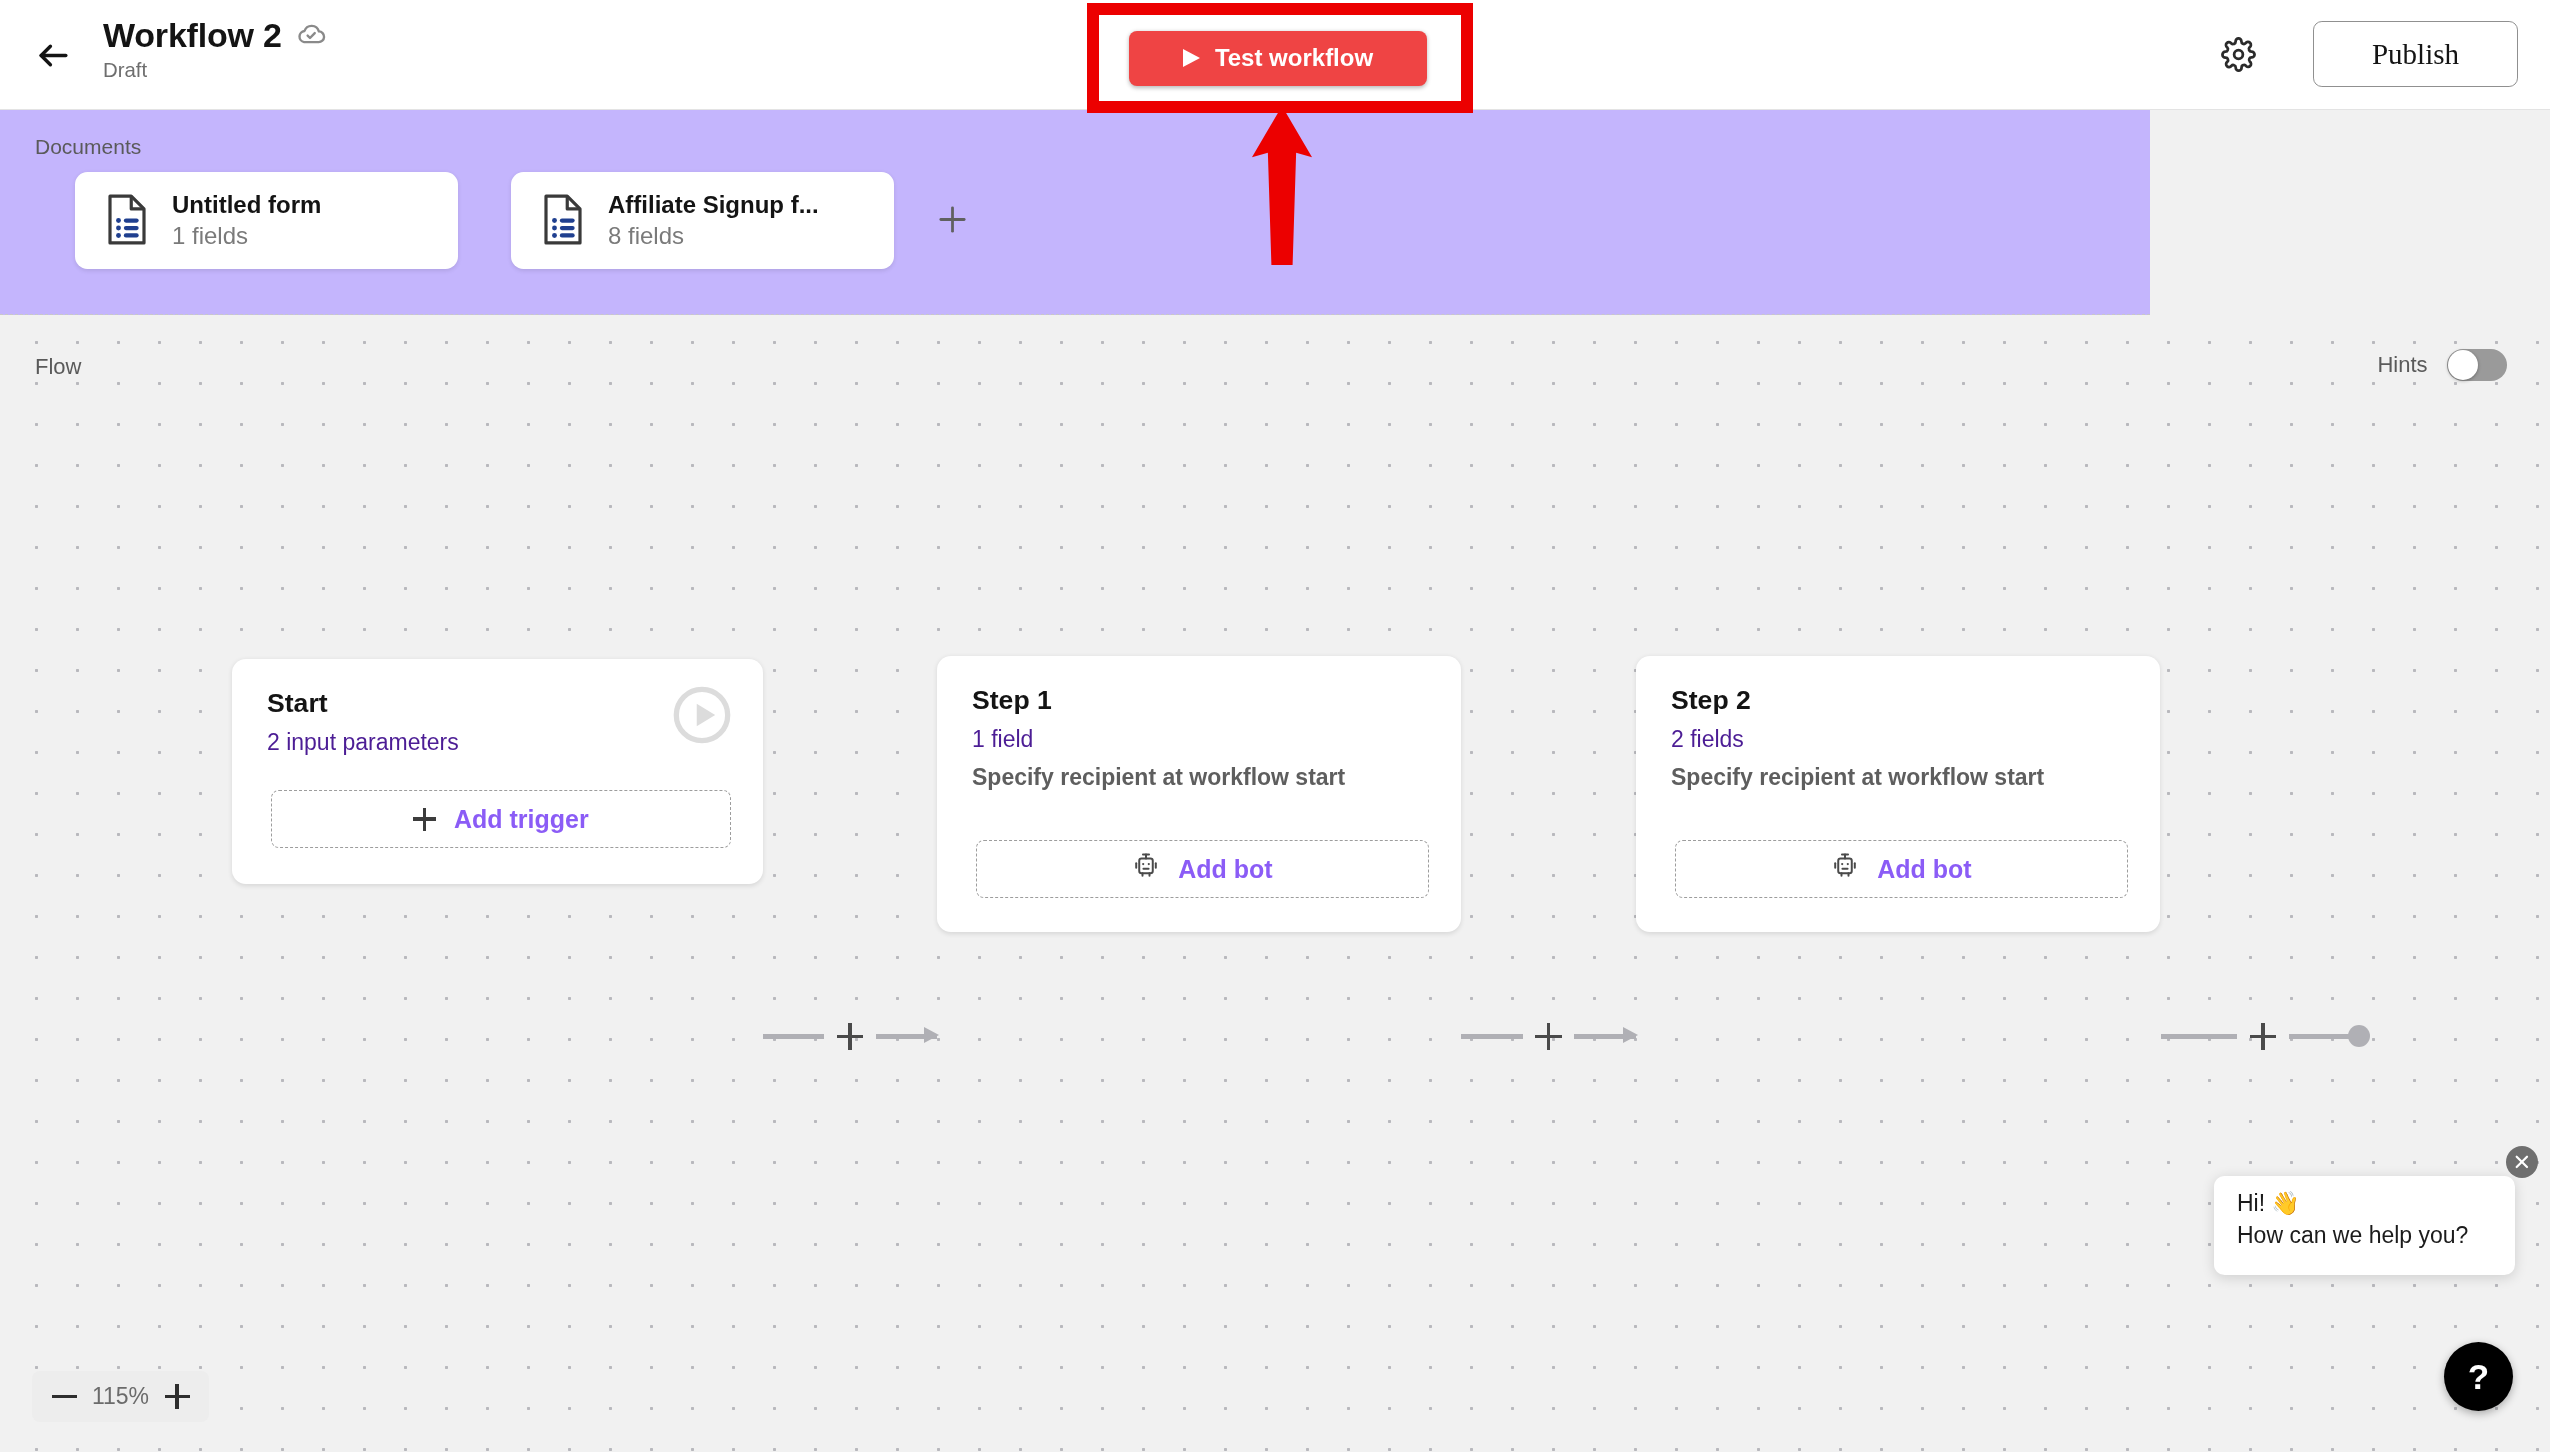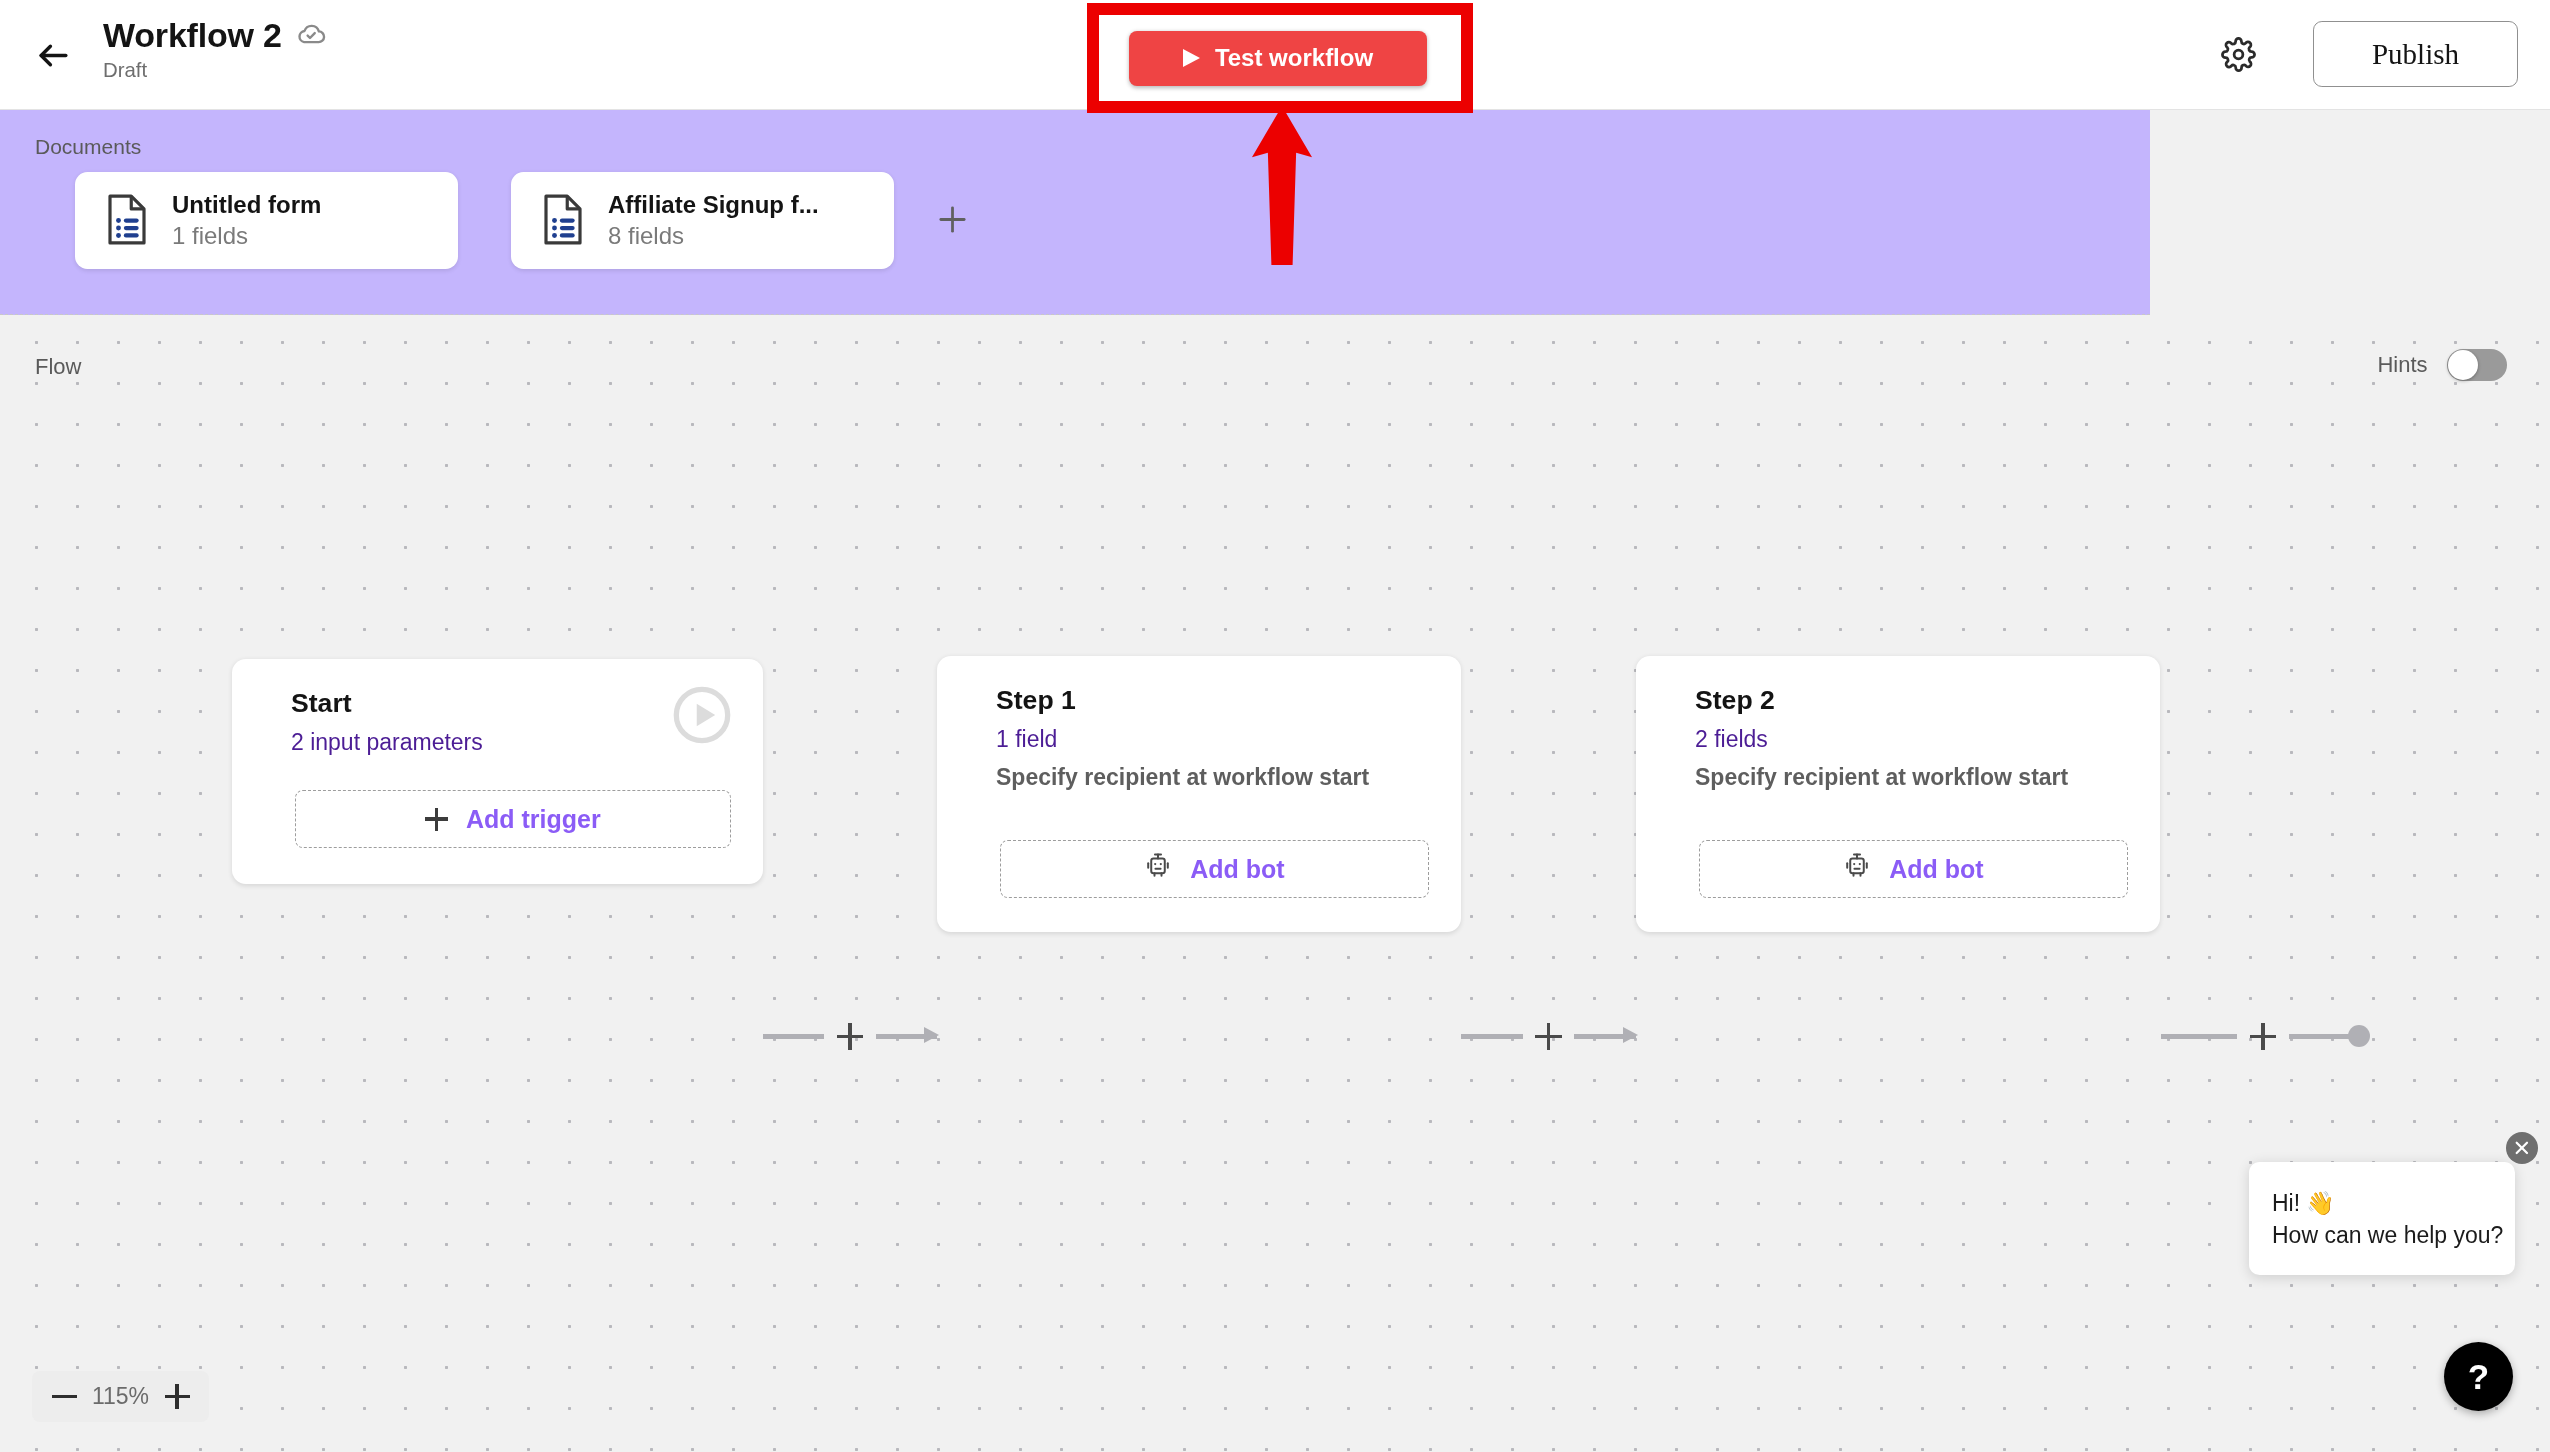--- a/index.html
+++ b/index.html
@@ -233,21 +233,21 @@
   .node {
     position: absolute;
     background: #ffffff;
     border-radius: 14px;
     box-shadow: 0 1.8px 5.3px rgba(0,0,0,.11);
   }
   .node-start { left: 232px; top: 344px; width: 531px; height: 225px; }
   .node-s1    { left: 937px; top: 341px; width: 524px; height: 276px; }
   .node-s2    { left: 1636px; top: 341px; width: 524px; height: 276px; }
 
-  .node-inner { padding: 28px 35px 0 35px; position: relative; height: 100%; margin-left: 24px; }
+  .node-inner { padding: 28px 35px 0 35px; position: relative; height: 100%; }
 
   .node-title {
     font-size: 26.6px;
     font-weight: 700;
     color: #141414;
     line-height: 1.25;
   }
   .node-sub {
     margin-top: 8px;
     font-size: 23px;
@@ -400,25 +400,25 @@
   }
 
   
   .chat-bubble {
     position: absolute;
     right: 35px; bottom: 177px;
     width: 166px;
     min-width: 0;
   }
   .chat-box {
-    width: 266px;
+    width: 301px;
     background: #ffffff;
     border-radius: 10.6px;
     box-shadow: 0 2.7px 12.4px rgba(0,0,0,.14);
-    padding: 25px 23px 23px 23px;
+    padding: 11px 23px 23px 23px;
     position: absolute;
     right: 0; bottom: 0;
   }
   .chat-line {
     font-size: 23px;
     color: #1b1b1b;
     line-height: 1.42;
     white-space: nowrap;
   }
   .chat-close {

